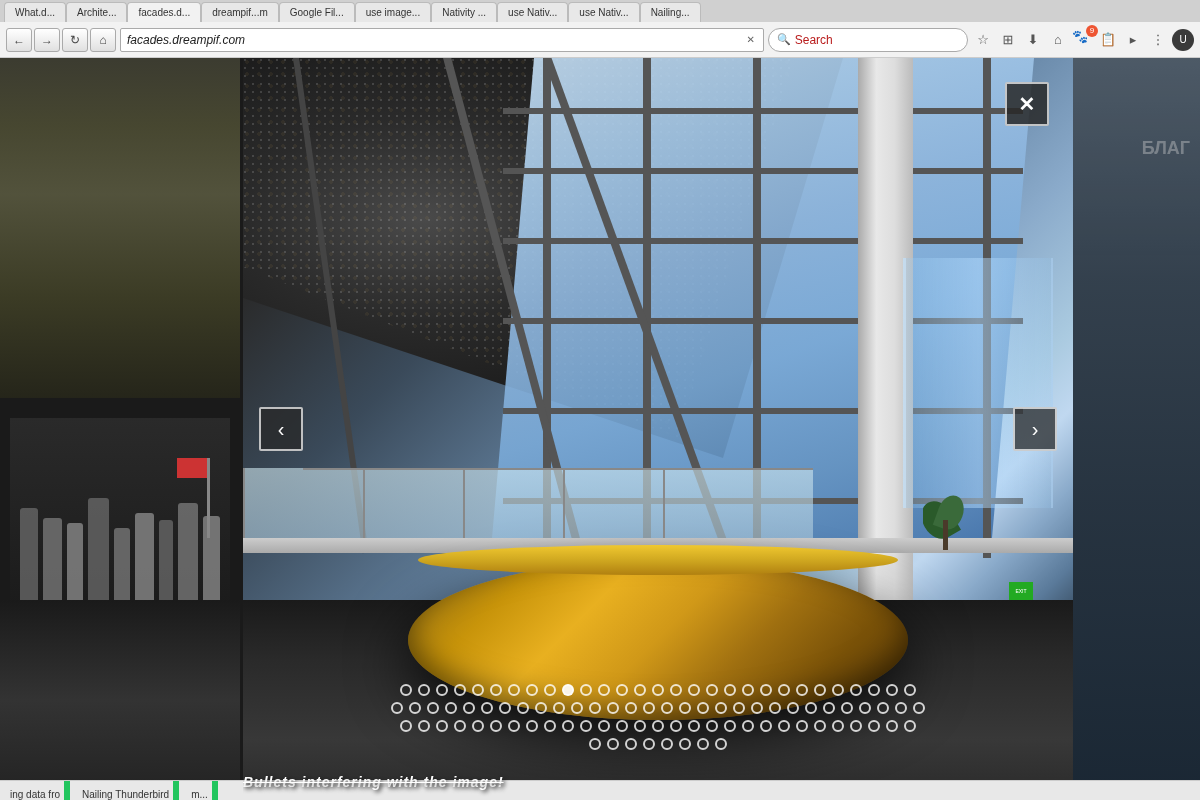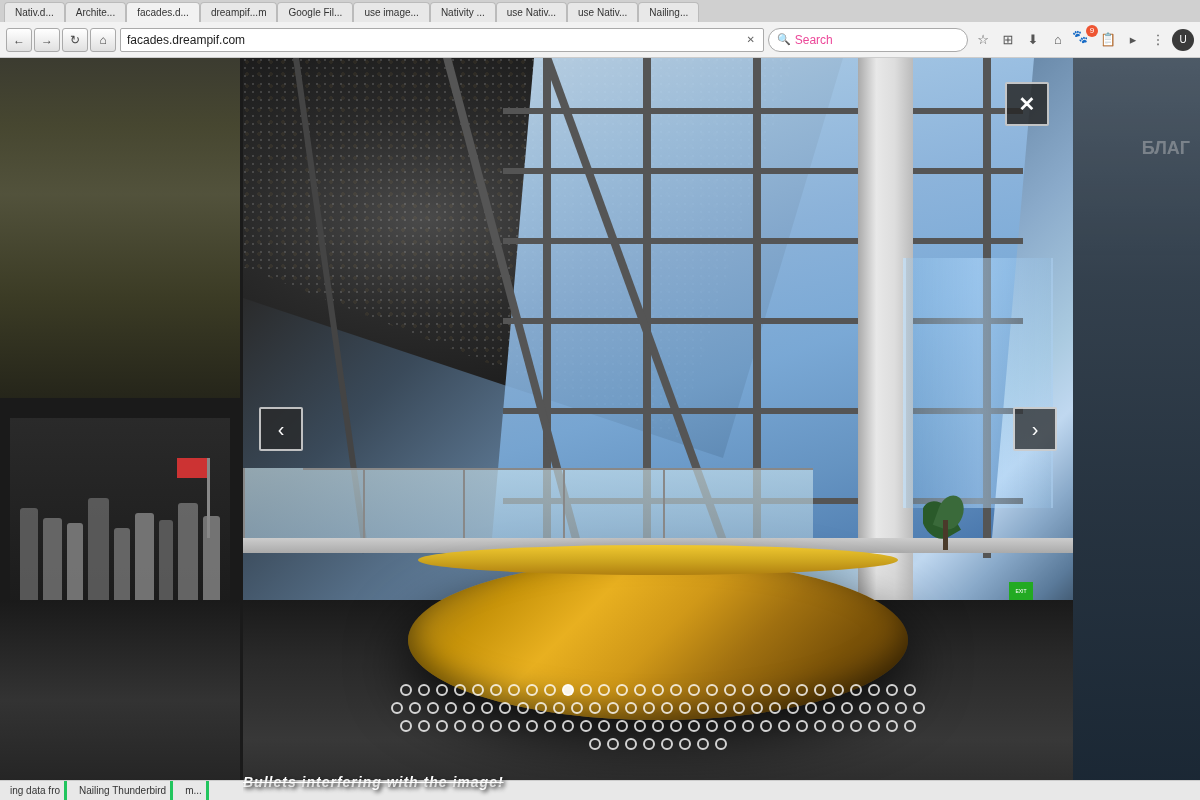--- a/index.html
+++ b/index.html
@@ -79,20 +79,21 @@
       font-size: 12px;
       background: white;
       display: flex;
       align-items: center;
     }
 
     .address-text {
       flex: 1;
       font-size: 12px;
       color: #222;
+      font-style: italic;
     }
 
     .close-tab-btn {
       font-size: 10px;
       color: #666;
       cursor: pointer;
       padding: 0 2px;
     }
 
     .search-bar {
@@ -107,21 +108,21 @@
       gap: 4px;
     }
 
     .search-icon-small {
       color: #888;
       font-size: 11px;
     }
 
     .search-text {
       font-size: 12px;
-      color: #ec4899;
+      color: #b91c1c;
     }
 
     .nav-icons {
       display: flex;
       gap: 3px;
       align-items: center;
     }
 
     .nav-icon {
       width: 22px;
@@ -431,24 +432,24 @@
       display: flex;
       align-items: center;
       padding: 0 6px;
       gap: 8px;
       font-size: 10px;
       color: #333;
     }
 
     .status-item {
       display: flex;
-      align-items: center;
+      align-items: flex-end;
       gap: 3px;
       padding: 0 4px;
-      border-right: 3px solid #22c55e;
+      border-right: 6px solid #22c55e;
       height: 100%;
     }
 
     
     .col-pillar {
       position: absolute;
       background: linear-gradient(to right, #ccc, #eee, #ccc);
     }
 
     
@@ -476,21 +477,21 @@
       font-weight: bold;
       writing-mode: horizontal-tb;
     }
   </style>
 </head>
 <body>
 
 <div>
 
   <div class="tab-bar">
-    <div class="tab">Nativ.d...</div>
+    <div class="tab">What.d...</div>
     <div class="tab">Archite...</div>
     <div class="tab active">facades.d...</div>
     <div class="tab">dreampif...m</div>
     <div class="tab">Google Fil...</div>
     <div class="tab">use image...</div>
     <div class="tab">Nativity ...</div>
     <div class="tab">use Nativ...</div>
     <div class="tab">use Nativ...</div>
     <div class="tab">Nailing...</div>
   </div>

